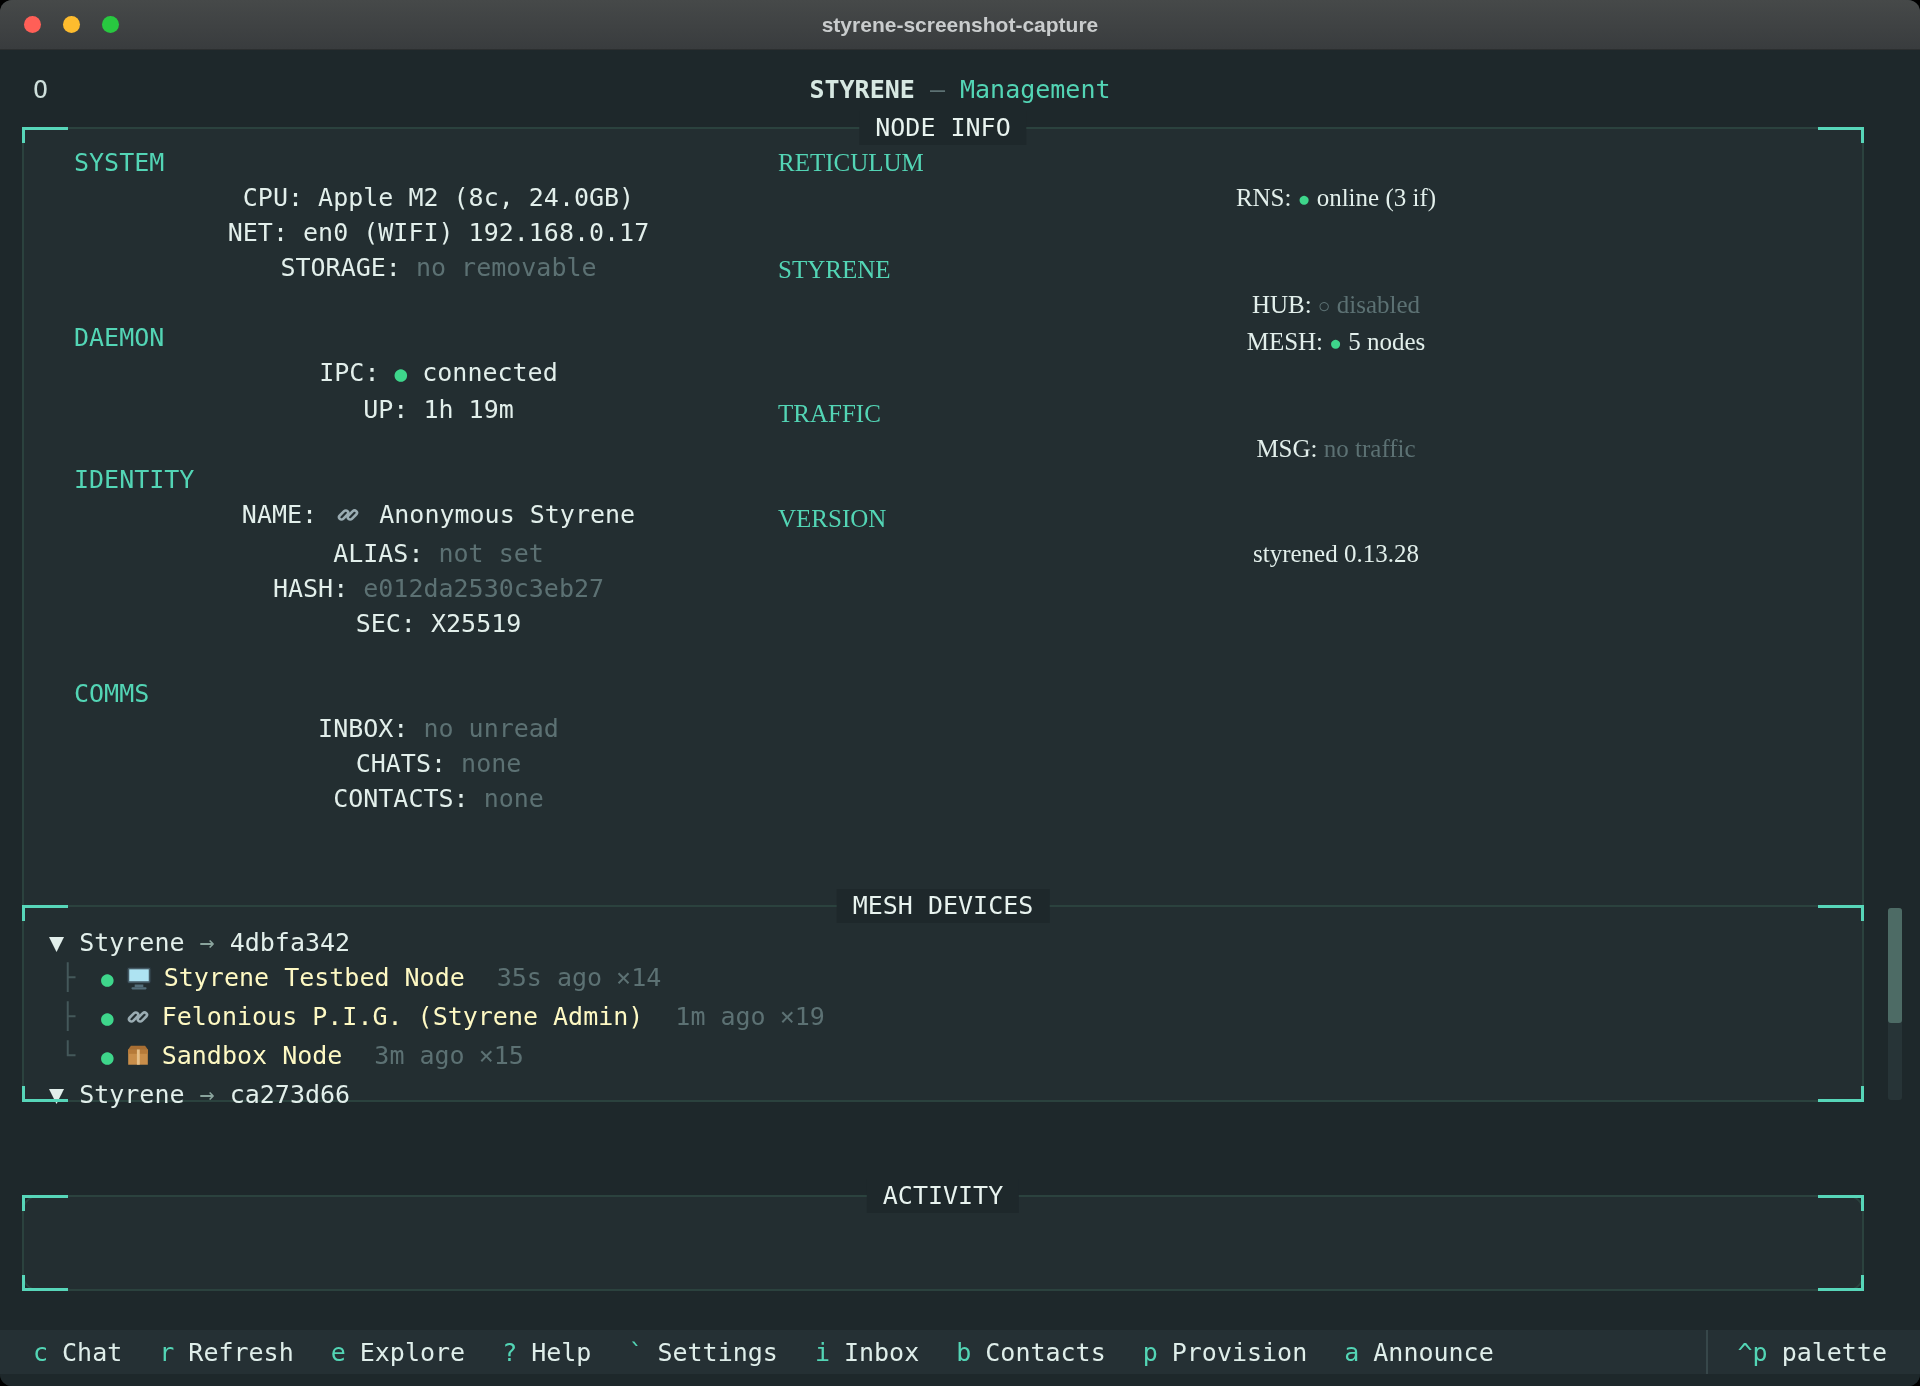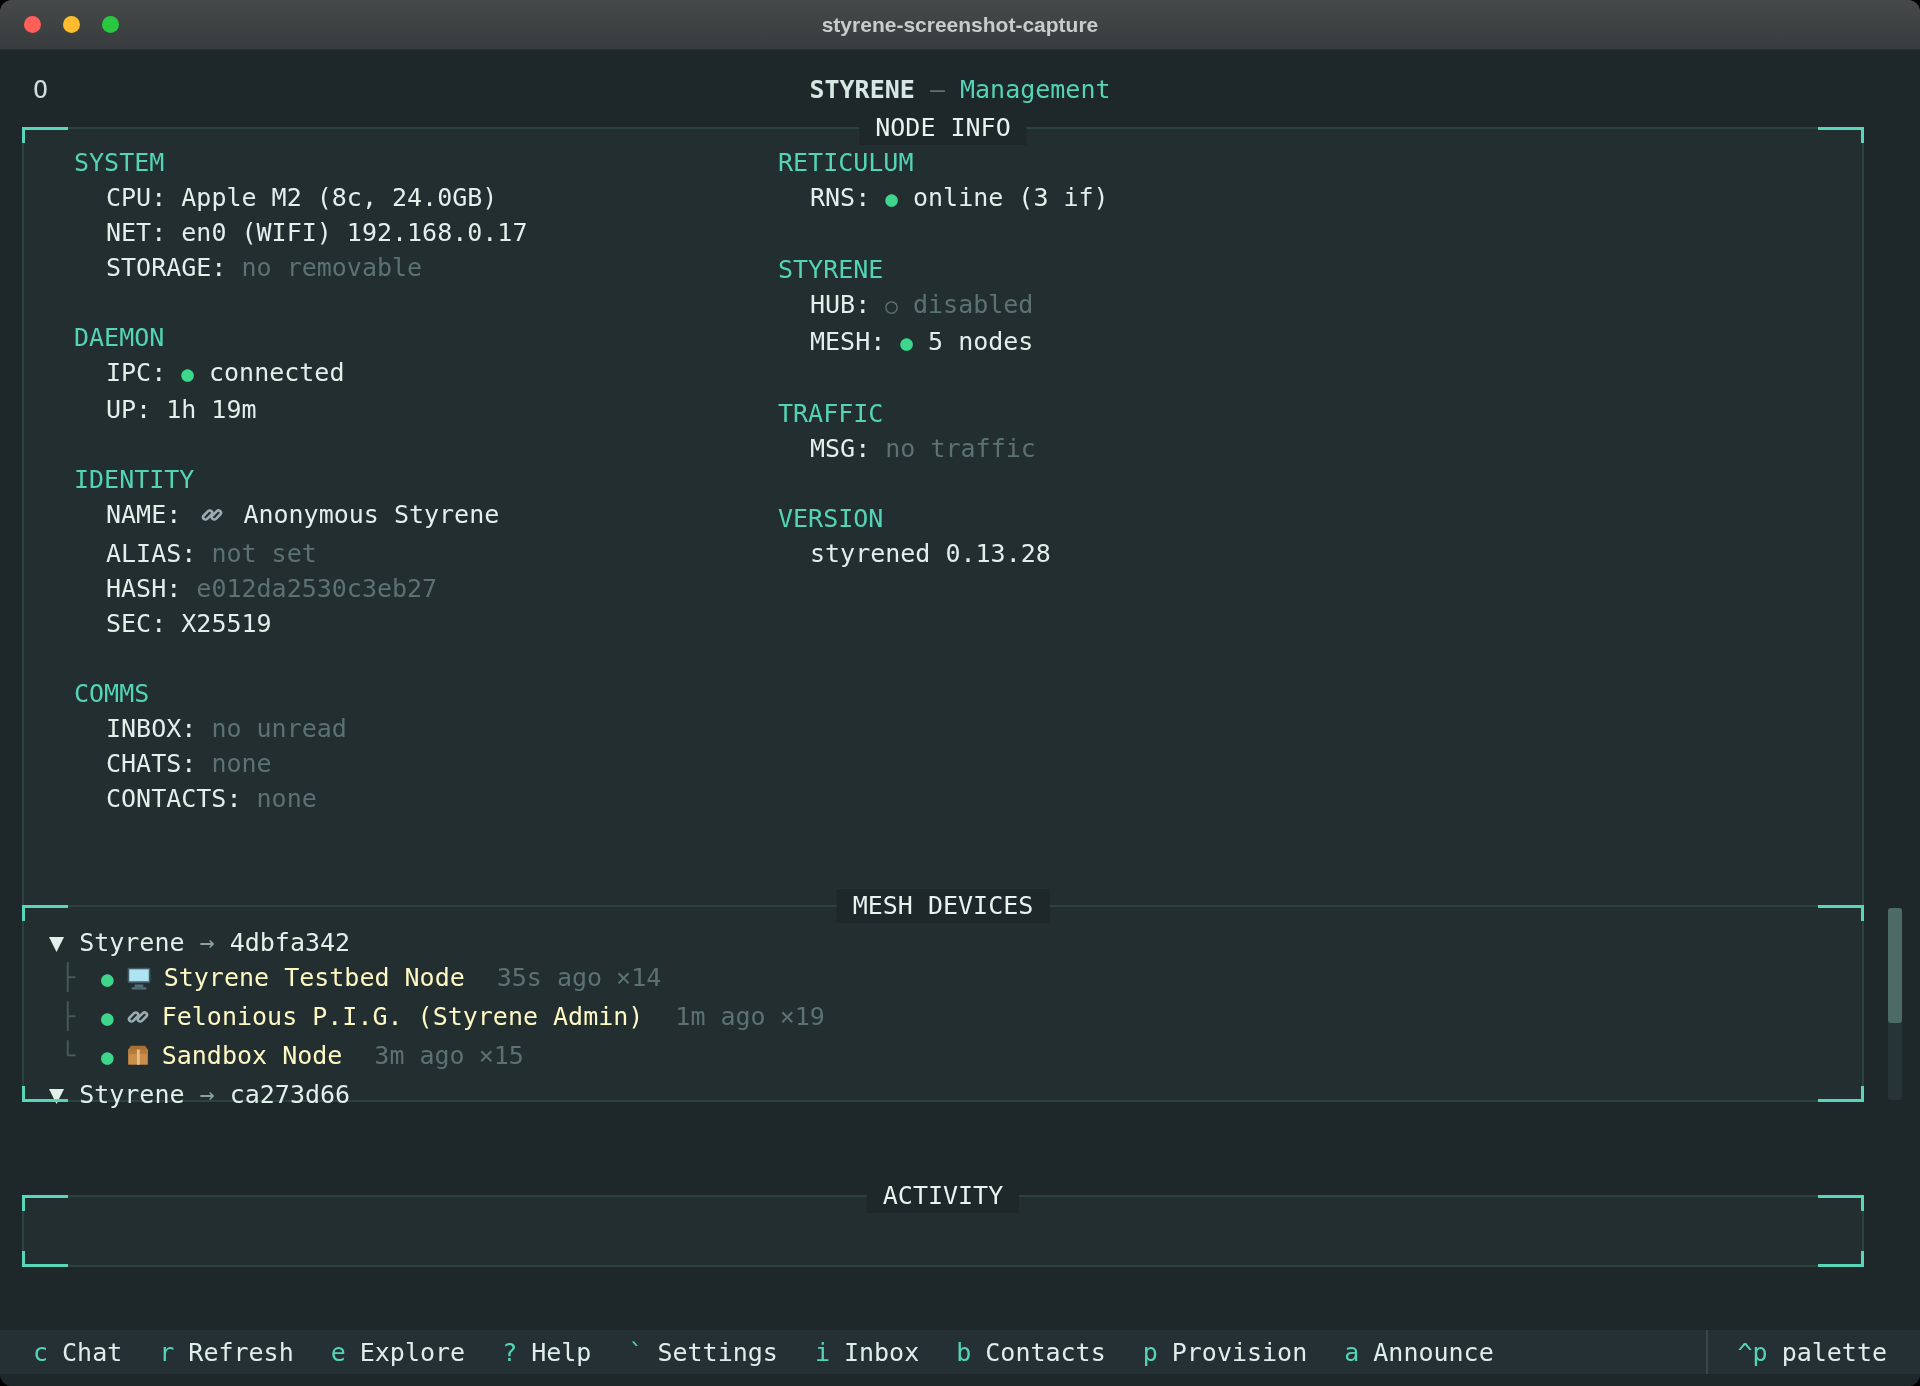--- a/index.html
+++ b/index.html
@@ -33,28 +33,28 @@
   .panel-title { position:absolute; top:-18px; left:50%; transform:translateX(-50%);
                  background:#1e282b; padding:0 16px; color:#e8f3ef; line-height:34px; white-space:nowrap; }
   .cnr { position:absolute; width:46px; height:16px; pointer-events:none; }
   .cnr.tl { top:-2px; left:-2px;  border-top:3px solid #57d6b9; border-left:3px solid #57d6b9; }
   .cnr.tr { top:-2px; right:-2px; border-top:3px solid #57d6b9; border-right:3px solid #57d6b9; }
   .cnr.bl { bottom:-2px; left:-2px;  border-bottom:3px solid #57d6b9; border-left:3px solid #57d6b9; }
   .cnr.br { bottom:-2px; right:-2px; border-bottom:3px solid #57d6b9; border-right:3px solid #57d6b9; }
 
   .panel-node { top:71px;  height:890px; }
   .panel-mesh { top:849px; height:197px; }
-  .panel-act  { top:1139px; height:72px; }
+  .panel-act  { top:1139px; height:96px;border-radius:16px; }
 
   .node-body { display:flex; padding:16px 0 0 43px; }
   .col-left  { width:704px; flex:none; }
-  .col-right { flex:1; }
+  .col-right { flex:1;font-family:Liberation Serif, serif; }
   .group { margin-bottom:35px;margin-left:7px; }
   .ghead { color:#53d5b5; line-height:35px; }
-  .row   { line-height:35px; padding-left:32px; white-space:nowrap; }
+  .row   { line-height:35px; padding-left:32px; white-space:nowrap;text-align:center; }
   .lbl, .val { color:#e2efeb; }
   .val.dim { color:#5c7173; }
   .dot { font-size:21px; }
   .dot-green { color:#3ed68b; }
   .dot-teal  { color:#53d5b5; }
   .dot-dim   { color:#5c7173; }
   .icon-inline { display:inline-block; vertical-align:-4px; margin:0 4px; }
 
   
   .mesh-body { padding:18px 0 0 25px; }

